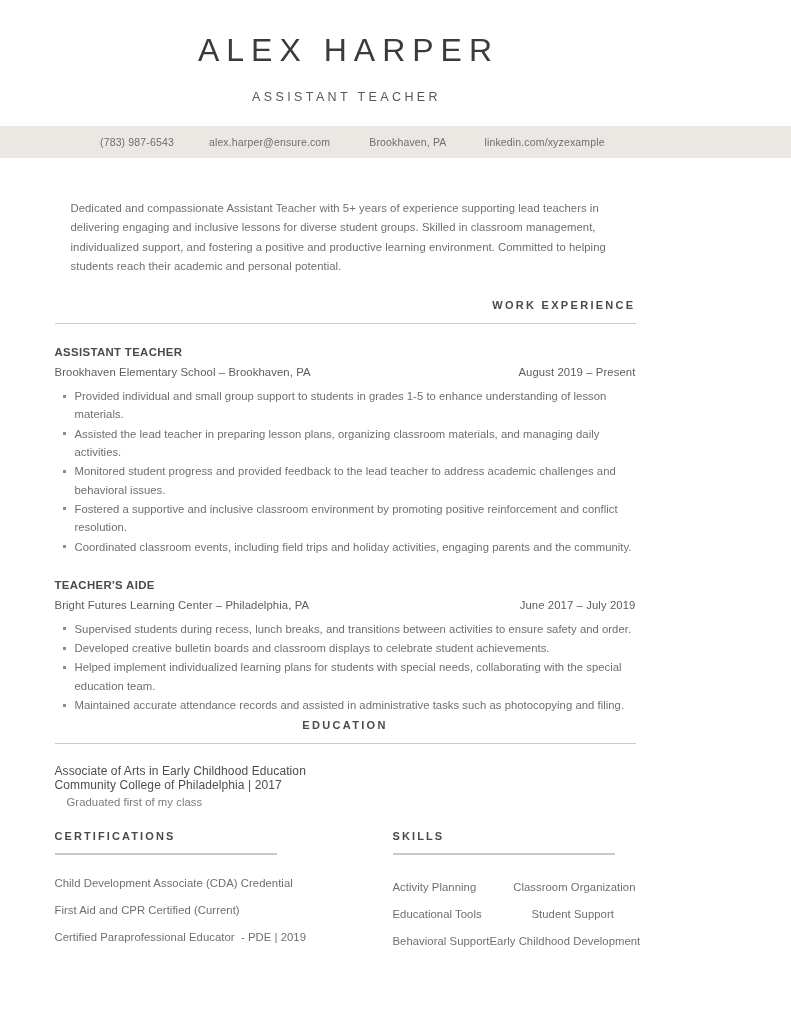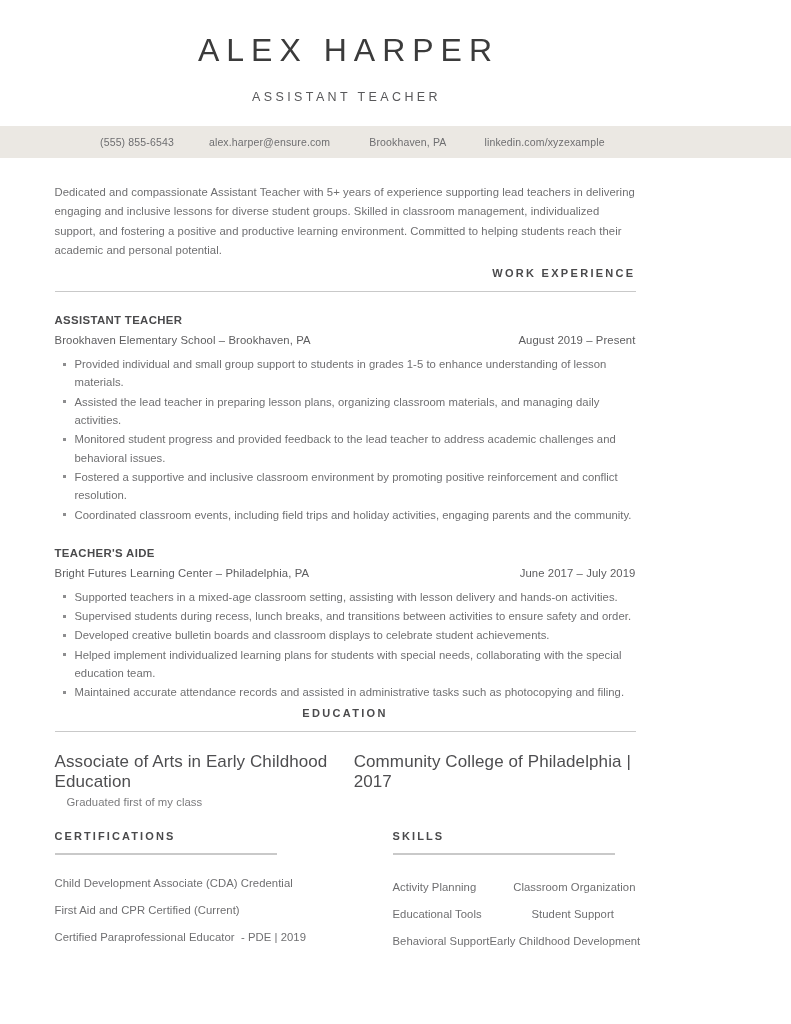--- a/index.html
+++ b/index.html
@@ -76,21 +76,21 @@
     width: 581px;
     margin: 0 auto;
     padding-top: 25px;
   }
 
   .summary {
     font-size: 11.3px;
     line-height: 19.3px;
     color: #6f6f71;
     letter-spacing: 0.05px;
-    margin: 0;
+    margin: 16px;
   }
 
   
   .section-head {
     text-align: center;
     font-size: 11px;
     font-weight: 700;
     letter-spacing: 2.3px;
     color: #4a4a4c;
     margin: 0;
@@ -145,22 +145,23 @@
     top: 7.5px;
     width: 3px;
     height: 3px;
     background: #8d8d8f;
   }
 
   
   .edu-block { padding-top: 20px; }
   .edu-row {
     display: flex;
-    font-size: 17px;
+    font-size: 12px;
     color: #4e4e50;
+    flex-direction: column;
   }
   .edu-degree {
     width: 340px;
     color: #4e4e50;
     letter-spacing: 0.1px;
   }
   .edu-school {
     color: #4e4e50;
     letter-spacing: 0.1px;
   }
@@ -228,21 +229,21 @@
 
 <div class="page">
 
   <div class="header">
     <h1 class="name">ALEX HARPER</h1>
     <div class="job-title">ASSISTANT TEACHER</div>
   </div>
 
   <div class="contact-bar">
     <div class="contact-inner">
-      <span class="contact-item ci-phone">(555) 855-6543</span>
+      <span class="contact-item ci-phone">(783) 987-6543</span>
       <span class="contact-item ci-email">alex.harper@ensure.com</span>
       <span class="contact-item ci-loc">Brookhaven, PA</span>
       <span class="contact-item ci-link">linkedin.com/xyzexample</span>
     </div>
   </div>
 
   <div class="content">
 
     <p class="summary">Dedicated and compassionate Assistant Teacher with 5+ years of experience supporting lead teachers in delivering engaging and inclusive lessons for diverse student groups. Skilled in classroom management, individualized support, and fostering a positive and productive learning environment. Committed to helping students reach their academic and personal potential.</p>
 
@@ -264,21 +265,20 @@
       </ul>
     </div>
 
     <div class="job">
       <div class="job-role">TEACHER'S AIDE</div>
       <div class="job-line">
         <span class="job-company">Bright Futures Learning Center – Philadelphia, PA</span>
         <span class="job-dates">June 2017 – July 2019</span>
       </div>
       <ul class="bullets">
-        <li>Supported teachers in a mixed-age classroom setting, assisting with lesson delivery and hands-on activities.</li>
         <li>Supervised students during recess, lunch breaks, and transitions between activities to ensure safety and order.</li>
         <li>Developed creative bulletin boards and classroom displays to celebrate student achievements.</li>
         <li>Helped implement individualized learning plans for students with special needs, collaborating with the special education team.</li>
         <li>Maintained accurate attendance records and assisted in administrative tasks such as photocopying and filing.</li>
       </ul>
     </div>
 
     <div class="section-head sec-edu">EDUCATION</div>
     <div class="divider"></div>
 

